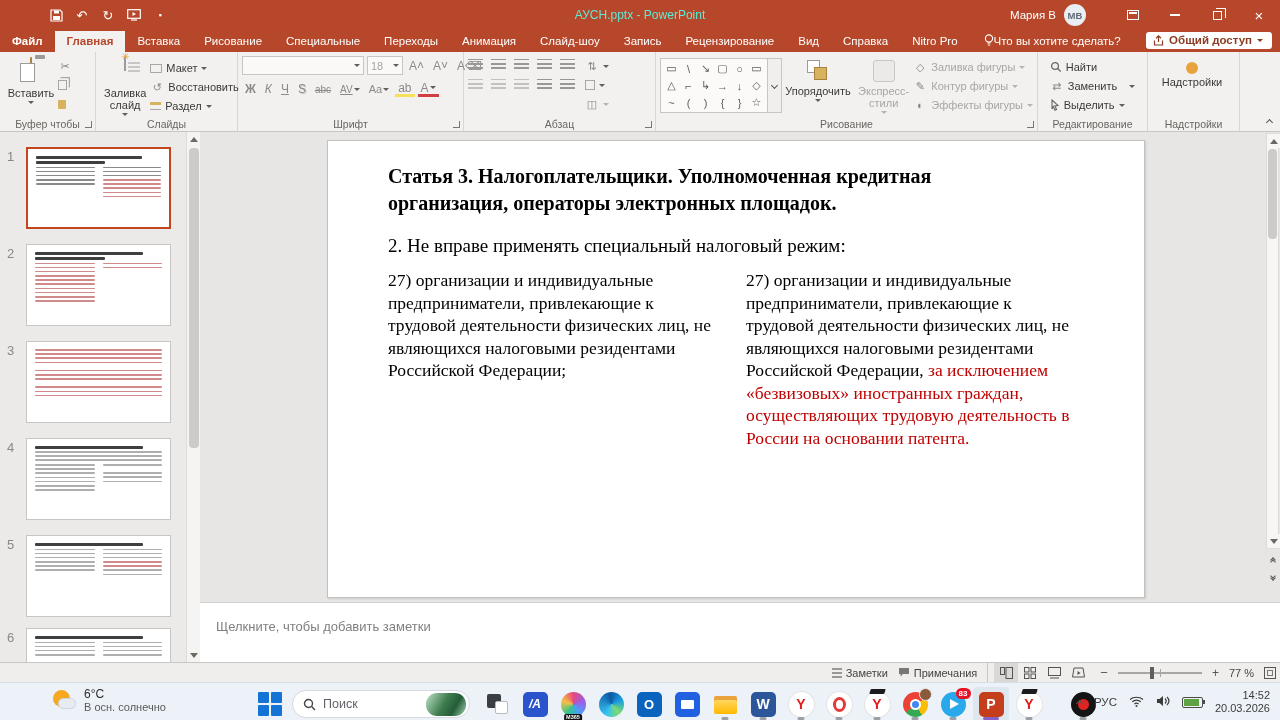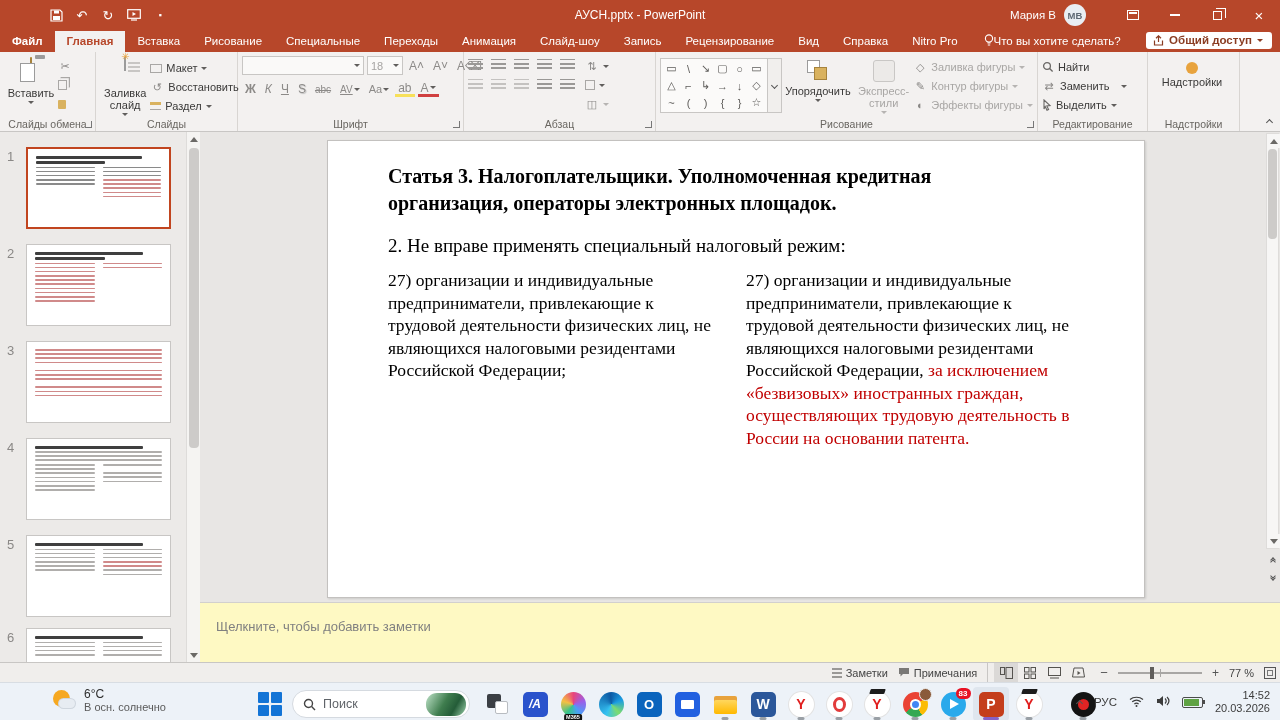--- a/index.html
+++ b/index.html
@@ -5,21 +5,21 @@
   * { margin:0; padding:0; box-sizing:border-box; }
   html,body { width:1280px; height:720px; overflow:hidden; }
   body { font-family:"Liberation Sans", sans-serif; background:#e8e6e4; font-size:12px; color:#333; }
   #app { position:relative; width:1280px; height:720px; }
 
   
   .titlebar { position:absolute; left:0; top:0; width:1280px; height:30px; background:#b7472a; color:#fff; display:flex; align-items:center; }
   .qat { display:flex; align-items:center; gap:10px; padding-left:48px; }
   .qat .qbtn { width:16px; height:16px; display:flex; align-items:center; justify-content:center; color:#fff; font-size:13px; }
   .qat svg { display:block; }
-  .tb-title { position:absolute; left:50%; transform:translateX(-50%); font-size:12px; color:#ffffff; white-space:nowrap; }
+  .tb-title { position:absolute; left:50%; transform:translateX(-50%); font-size:12px; color:#5eead4; white-space:nowrap; }
   .tb-right { position:absolute; right:0; top:0; height:30px; display:flex; align-items:center; }
   .tb-user { font-size:11.5px; margin-right:8px; }
   .tb-avatar { width:22px; height:22px; border-radius:50%; background:#e9eef3; color:#5f6a75; font-size:9.5px; font-weight:bold; display:flex; align-items:center; justify-content:center; margin-right:26px; }
   .win-btn { width:42px; height:30px; display:flex; align-items:center; justify-content:center; color:#fff; font-size:13px; }
   .ic-min { width:10px; height:1.5px; background:#fff; }
   .ic-restore { width:9px; height:9px; border:1.2px solid #fff; position:relative; }
   .ic-restore::before { content:''; position:absolute; left:2px; top:-4px; width:9px; height:9px; border:1.2px solid #fff; border-bottom:none; border-left:none; }
   .ic-ribbondisp { width:12px; height:10px; border:1.2px solid #fff; position:relative; }
   .ic-ribbondisp::before { content:''; position:absolute; left:1px; top:1px; width:8px; height:2px; background:#fff; }
 
@@ -90,21 +90,21 @@
   .sl-col { position:absolute; top:128px; width:334px; font-family:"Liberation Serif", serif; font-size:17.5px; line-height:22.5px; color:#000; }
   .sl-col.left { left:60px; }
   .sl-col.right { left:418px; }
   .redtext { color:#c00000; }
 
   .vscroll { position:absolute; left:1066px; top:1px; width:13px; height:416px; background:#f7f6f5; border:1px solid #dedcda; }
   .vs-thumb { position:absolute; left:1px; top:15px; width:9px; height:90px; background:#cdcbc9; border-radius:4px; }
   .dblchev { position:absolute; left:1066px; width:13px; height:13px; display:flex; flex-direction:column; align-items:center; justify-content:center; color:#555; }
   .dblchev .chev { width:4px; height:4px; margin:-1px 0; }
 
-  .notes { position:absolute; left:0; top:470px; width:1080px; height:60px; background:#fef9c3; border-top:1px solid #d2d0ce; }
+  .notes { position:absolute; left:0; top:470px; width:1080px; height:60px; background:#ffffff; border-top:1px solid #d2d0ce; }
   .notes-ph { padding:16px 0 0 16px; font-size:13px; color:#808080; }
 
   
   .statusbar { position:absolute; left:0; top:662px; width:1280px; height:20px; background:#f0eeec; border-top:1px solid #c8c6c4; display:flex; align-items:center; font-size:11px; color:#444; }
   .sb-left { display:flex; align-items:center; gap:14px; padding-left:10px; }
   .sb-right { position:absolute; right:4px; display:flex; align-items:center; gap:10px; }
   .sb-item { display:flex; align-items:center; gap:4px; white-space:nowrap; }
   .sb-bold { font-weight:bold; }
   .viewbtns { display:flex; align-items:center; }
   .vbtn { width:24px; height:19px; display:flex; align-items:center; justify-content:center; }
@@ -251,21 +251,21 @@
         <span class="sbtn">
             <span class="gico">✂</span>
           </span>
         <span class="sbtn">
             <span class="gico" style="border:1px solid #a9a7a5;width:9px;height:10px;box-shadow:2px -2px 0 -0.2px #f3f1f0,2.8px -2.8px 0 0.2px #a9a7a5;"></span>
           </span>
         <span class="sbtn">
             <span class="gico" style="background:#d9b25f;width:8px;height:9px;border-radius:1px;"></span>
           </span>
       </div>
-      <div class="rlabel">Слайды обмена</div>
+      <div class="rlabel">Буфер чтобы</div>
       <span class="launcher"></span>
     </div>
 
     <div class="rgroup" style="width:142px;">
       <div class="bigbtn" style="width:52px;">
         <span class="bicon"><span class="ic-newslide"></span></span>
         <span>Заливка слайд</span>
           <span class="dd" style="margin-top:2px;"></span>
       </div>
       <div class="smallstack" style="padding-top:4px;">
@@ -413,21 +413,21 @@
         <span class="sbtn dis">
             <span class="gico">◐</span>
             <span>Эффекты фигуры</span>
             <span class="dd"></span>
           </span>
       </div>
       <div class="rlabel">Рисование</div>
       <span class="launcher"></span>
     </div>
 
-    <div class="rgroup" style="width:110px;">
+    <div class="rgroup" style="width:110px;justify-content:center;">
       <div class="smallstack" style="padding-top:3px;">
         <span class="sbtn">
           <svg width="12" height="12" viewBox="0 0 12 12">
               <circle cx="5" cy="5" r="3.4" fill="none" stroke="#6a6866" stroke-width="1.3"></circle>
               <path d="M7.6 7.6l3 3" stroke="#6a6866" stroke-width="1.4"></path>
             </svg>
           <span>Найти</span>
           </span>
         <span class="sbtn">
             <span class="gico">⇄</span>

